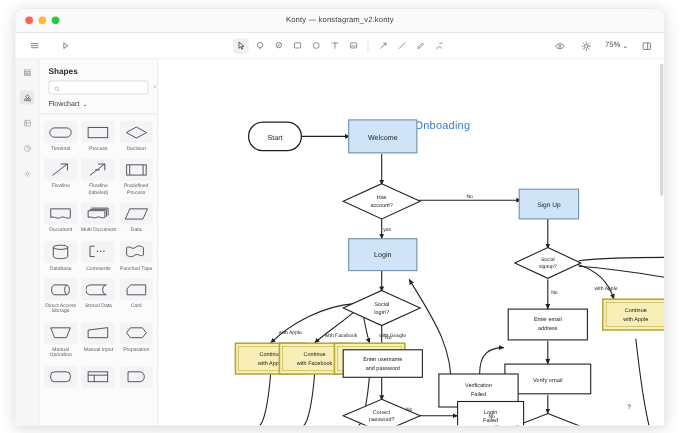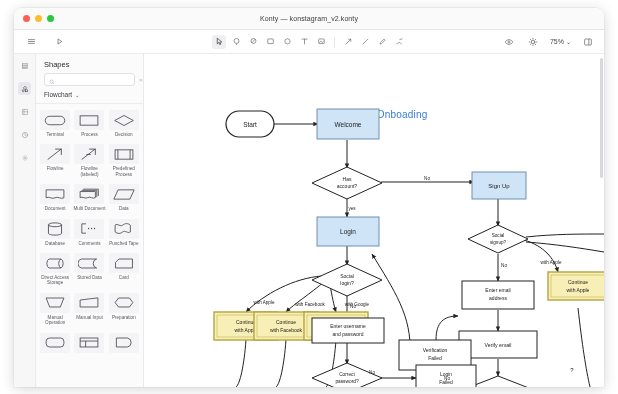--- a/index.html
+++ b/index.html
@@ -102,21 +102,21 @@
 
   
   .panel {
     width: 108px;
     background: #fbfbfc;
     border-right: 0.5px solid #e9e9eb;
     display: flex; flex-direction: column;
     overflow: hidden;
   }
   .panel-title {
-    font-size: 7.5px; font-weight: normal; color: #2b2b2f;
+    font-size: 7.5px; font-weight: bold; color: #2b2b2f;
     padding: 6px 8px 4px 8px;
   }
   .search {
     margin: 0 8px 5px 8px;
     height: 13px;
     background: #ffffff;
     border: 0.5px solid #e2e2e6;
     border-radius: 3px;
     display: flex; align-items: center;
     padding: 0 4px; gap: 3px;

